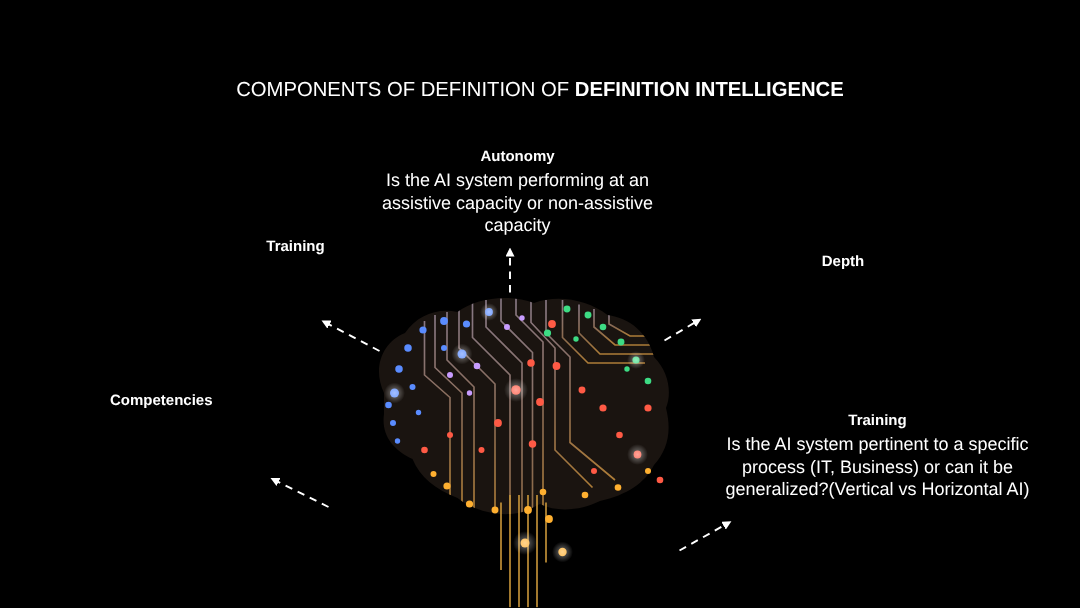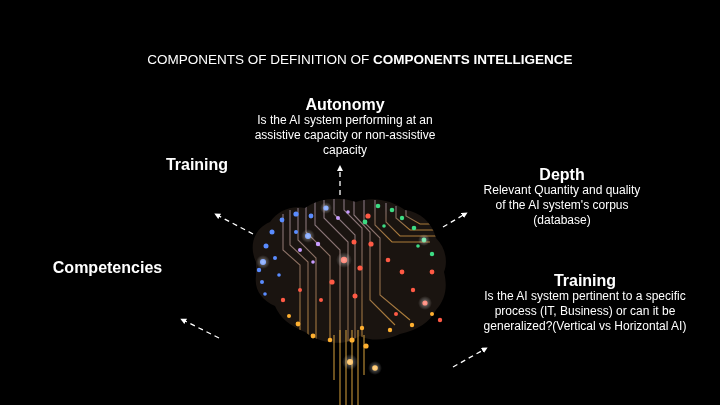--- a/index.html
+++ b/index.html
@@ -1,33 +1,33 @@
 <!DOCTYPE html>
 <html><head>
 <meta charset="utf-8">
 <style>
   html, body { margin: 0; padding: 0; background: #000; }
   body { width: 720px; height: 405px; position: relative; overflow: hidden; font-family: "Liberation Sans", sans-serif; color: #ffffff; }
   .title { position: absolute; left: 0; width: 720px; top: 52px; text-align: center; font-size: 13.5px; color: #ffffff; letter-spacing: 0; }
   .title b { font-weight: bold; }
   .block { position: absolute; text-align: center; font-size: 12px; line-height: 15px; color: #ffffff; }
-  .block .head { font-weight: bold; font-size: 16px; line-height: 17px; display: block; }
+  .block .head { font-weight: bold; font-size: 10px; line-height: 17px; display: block; }
   .block .desc { display: block; white-space: pre-line; }
   #autonomy { left: 240px; width: 210px; top: 96px; }
   #training { left: 127px; width: 140px; top: 156px; }
   #depth { left: 482px; width: 160px; top: 166px; }
   #competencies { left: 25px; width: 165px; top: 259px; }
   #breadth { left: 460px; width: 250px; top: 272px; }
   svg.overlay { position: absolute; left: 0; top: 0; width: 720px; height: 405px; }
 </style>
 </head>
 <body>
 
 <div class="title">
-  <span>COMPONENTS OF DEFINITION OF </span><b>COMPONENTS INTELLIGENCE</b>
+  <span>COMPONENTS OF DEFINITION OF </span><b>DEFINITION INTELLIGENCE</b>
 </div>
 
 <svg class="overlay" viewBox="0 0 720 405">
   <defs>
     <radialGradient id="glow" cx="50%" cy="50%" r="50%">
       <stop offset="0%" stop-color="#fff" stop-opacity="1"></stop>
       <stop offset="100%" stop-color="#fff" stop-opacity="0"></stop>
     </radialGradient>
     <linearGradient id="brainGrad" x1="0" y1="0" x2="1" y2="0">
       <stop offset="0%" stop-color="#3a6bff"></stop>
@@ -192,23 +192,20 @@
 assistive capacity or non-assistive
 capacity</span>
 </div>
 
 <div class="block" id="training">
   <span class="head">Training</span>
 </div>
 
 <div class="block" id="depth">
   <span class="head">Depth</span>
-  <span class="desc">Relevant Quantity and quality
-of the AI system's corpus
-(database)</span>
 </div>
 
 <div class="block" id="competencies">
   <span class="head">Competencies</span>
 </div>
 
 <div class="block" id="breadth">
   <span class="head">Training</span>
   <span class="desc">Is the AI system pertinent to a specific
 process (IT, Business) or can it be

